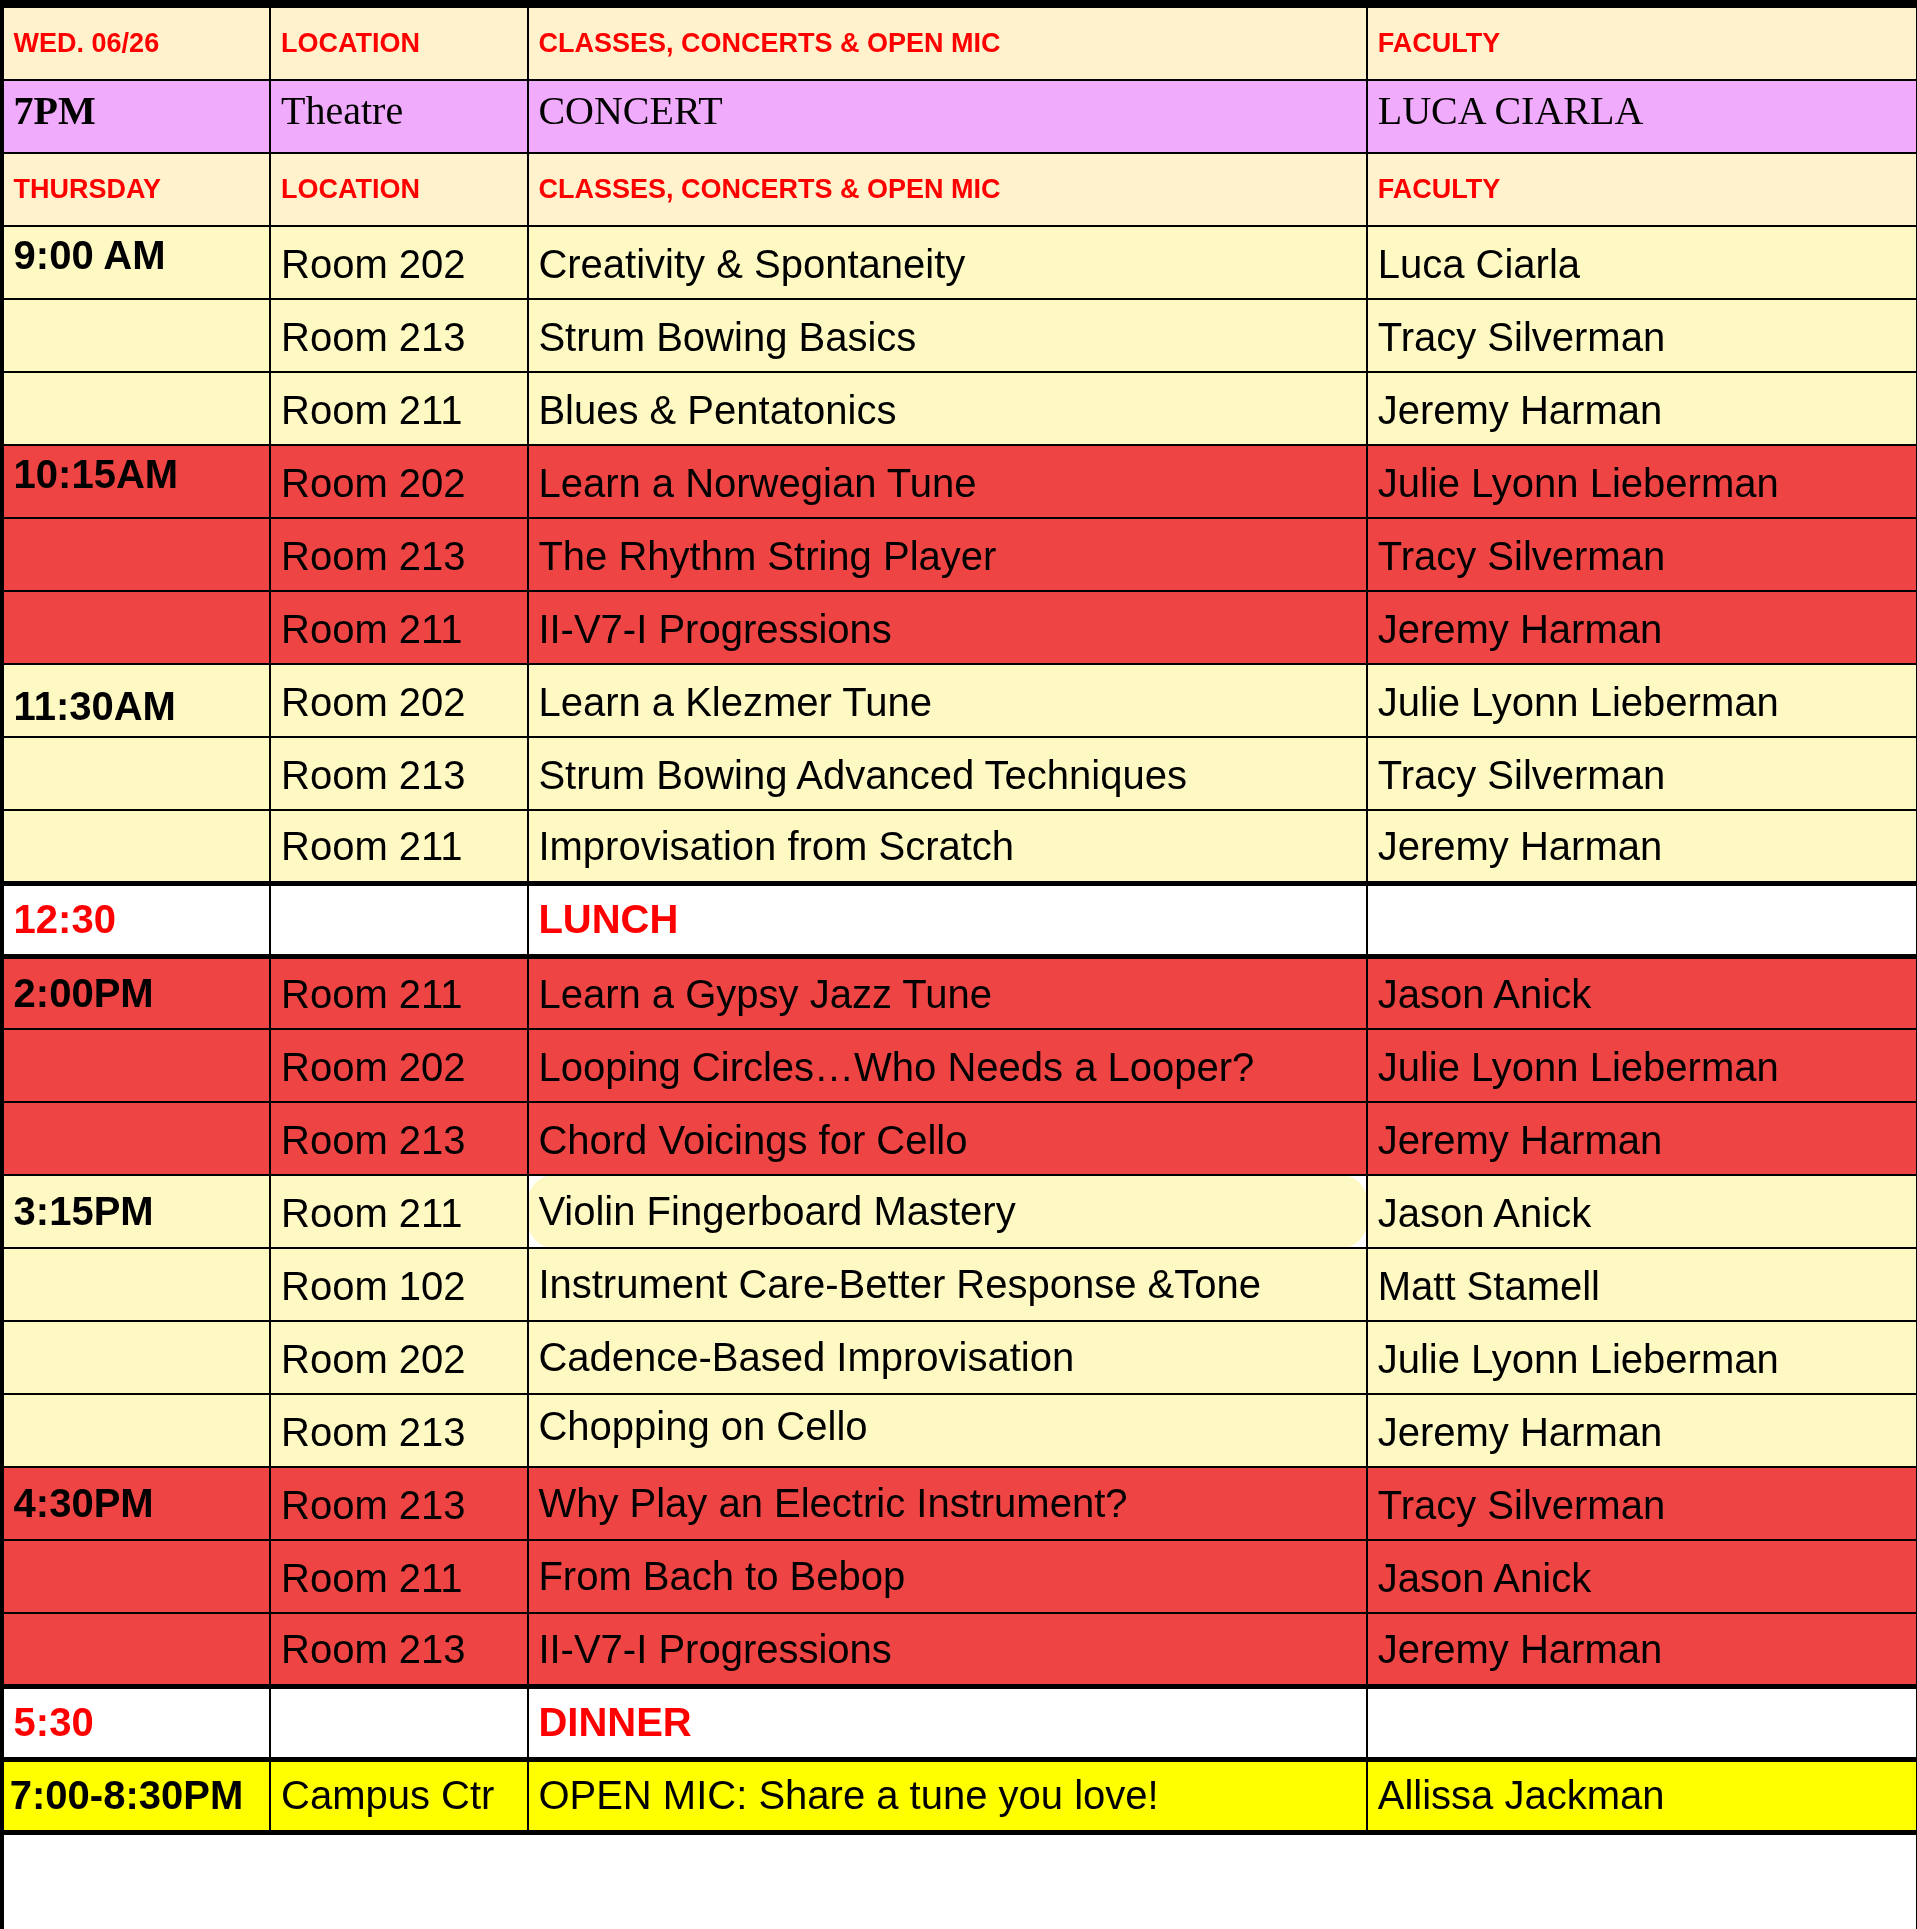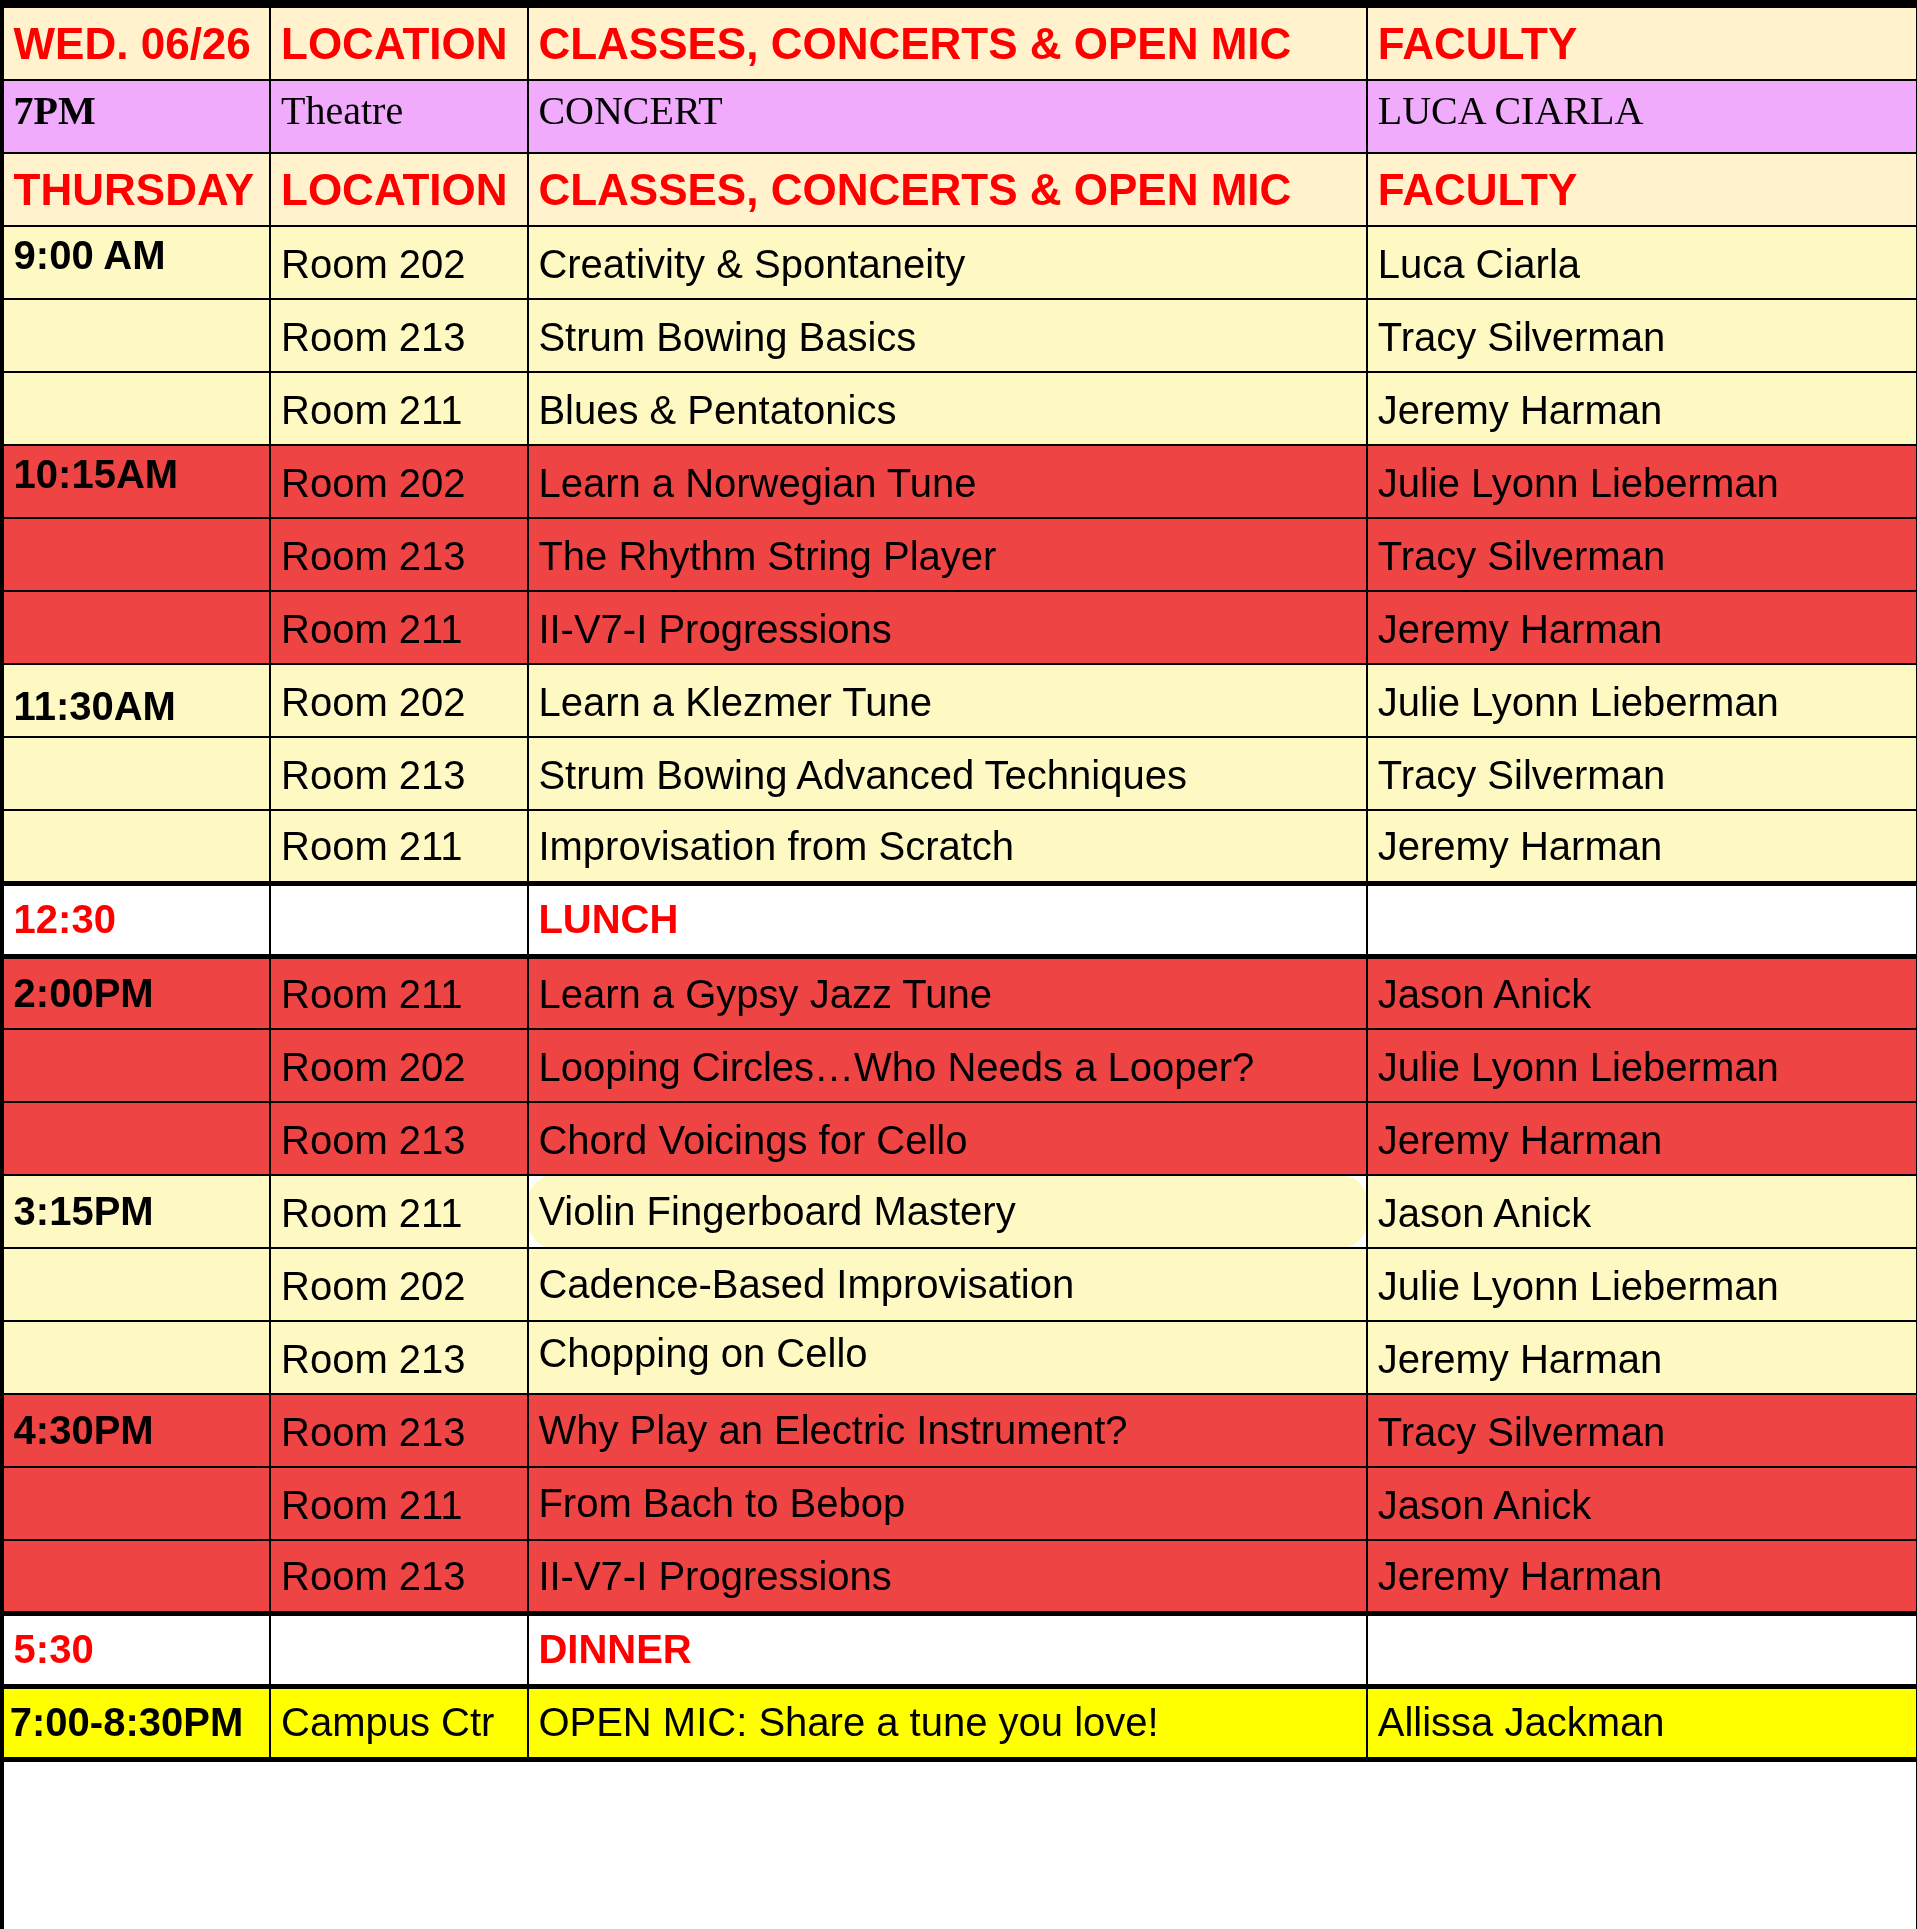--- a/index.html
+++ b/index.html
@@ -11,21 +11,21 @@
   }
   table { border-collapse:collapse; width:100%; table-layout:fixed; }
   col.c1 { width:266px; } col.c2 { width:257px; } col.c3 { width:838px; } col.c4 { width:548px; }
   td {
     height:73px; border:2.9px solid #000; border-top-width:2.9px; padding:0 9.6px;
     font-size:40px; color:#000; white-space:nowrap; overflow:hidden;
     vertical-align:bottom; padding-bottom:11.5px; box-sizing:border-box;
   }
   td:first-child { border-left:none; }
   td:last-child { border-right:none; }
-  tr.hdr td { background:#FFF2CC; color:#FF0000; font-weight:bold; vertical-align:middle; padding-bottom:0; font-size:44px; }
+  tr.hdr td { background:#FFF2CC; color:#FF0000; font-weight:bold; vertical-align:middle; padding-bottom:0; font-size:27px; }
   tr.concert td { background:#f0abfc; vertical-align:middle; padding-bottom:13px;font-family:Liberation Serif, serif; }
   tr.blue td { background:#ef4444; }
   tr.white td { background:#fef9c3; }
   tr.meal td { background:#ffffff; color:#FF0000; font-weight:bold; vertical-align:middle; padding-bottom:0; }
   tr.meal td { border-top:5.8px solid #000; border-bottom:5.8px solid #000; }
   tr.openmic td { background:#FFFF00; vertical-align:middle; padding-bottom:0; border-top:5.8px solid #000; border-bottom:5.8px solid #000; }
   td.time { font-weight:bold; vertical-align:top; padding-top:5.8px; padding-bottom:0; }
   tr.concert td.time, tr.openmic td.time, tr.meal td.time { vertical-align:middle; padding-top:0; }
   tr.hdr td.time { vertical-align:middle; padding-top:0; }
   tr.openmic td.time { padding-left:5.8px; padding-right:0; }
@@ -145,20 +145,26 @@
       </tr>
 
       <tr class="white">
         <td class="time" style="vertical-align:middle;padding-top:0;">3:15PM</td>
         <td>Room 211</td>
         <td style="vertical-align:middle;padding-bottom:0;border-radius:26px;">Violin Fingerboard Mastery</td>
         <td>Jason Anick</td>
       </tr>
       <tr class="white">
         <td class="time"></td>
+        <td>Room 102</td>
+        <td style="vertical-align:middle;padding-bottom:0;">Instrument Care-Better Response &amp;Tone</td>
+        <td>Matt Stamell</td>
+      </tr>
+      <tr class="white">
+        <td class="time"></td>
         <td>Room 202</td>
         <td style="vertical-align:middle;padding-bottom:0;margin-left:16px;">Cadence-Based Improvisation</td>
         <td>Julie Lyonn Lieberman</td>
       </tr>
       <tr class="white">
         <td class="time"></td>
         <td>Room 213</td>
         <td style="vertical-align:middle;padding-bottom:8px;">Chopping on Cello</td>
         <td>Jeremy Harman</td>
       </tr>

